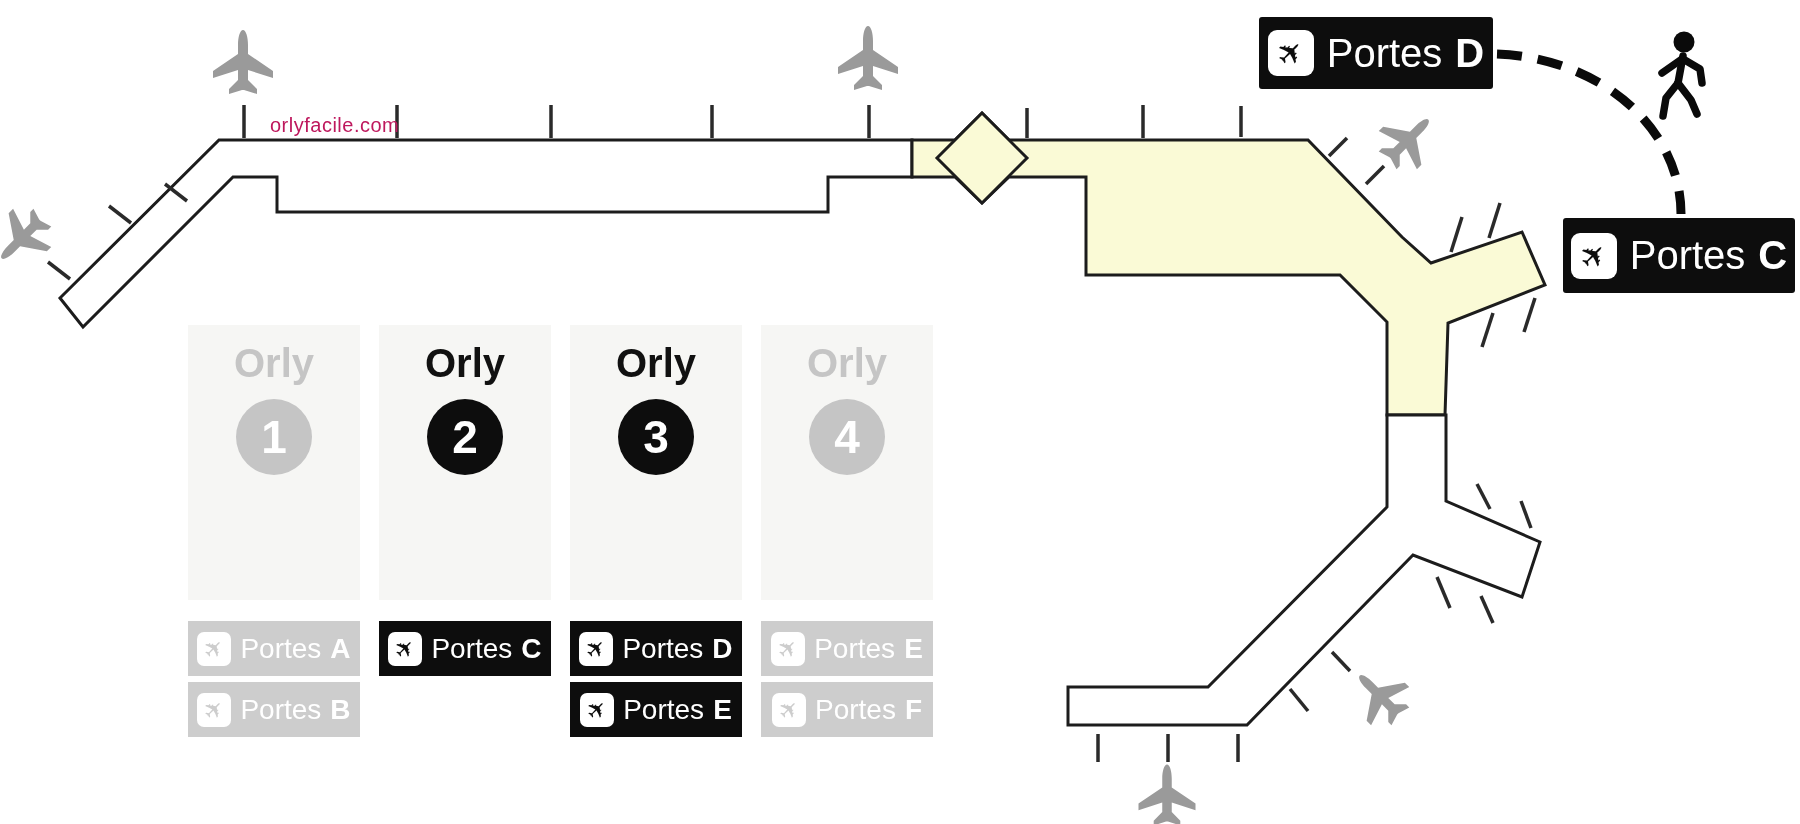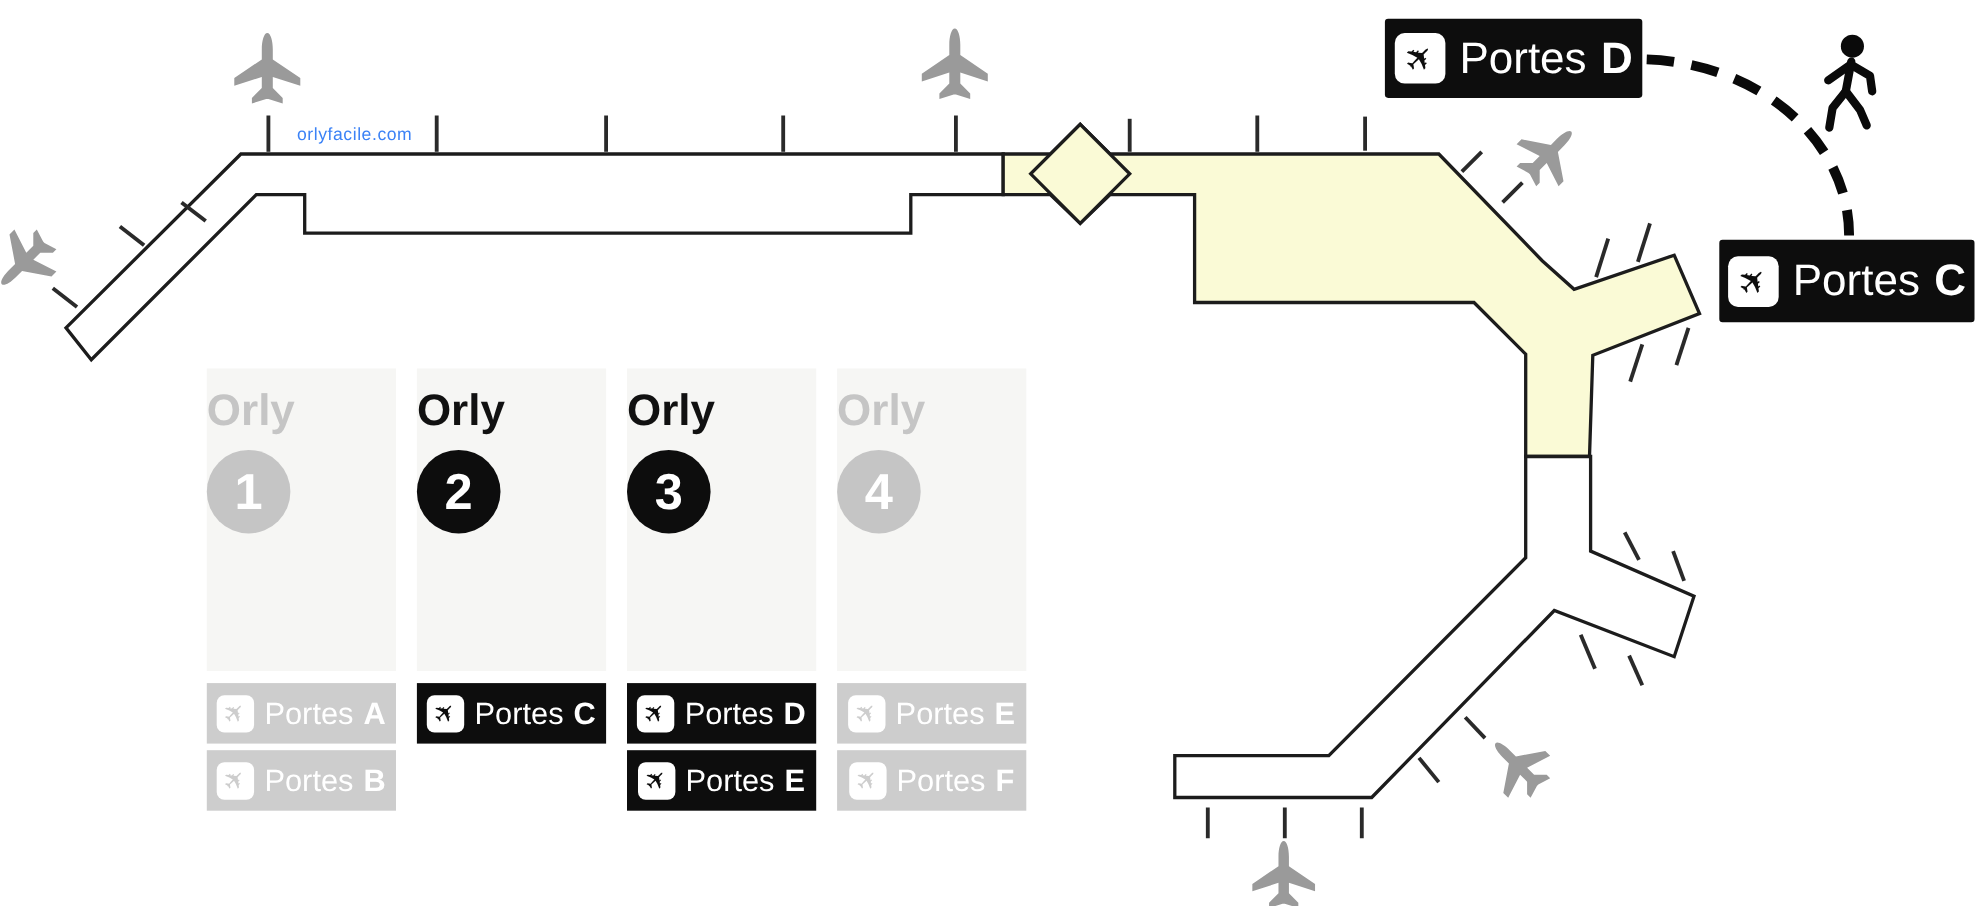--- a/index.html
+++ b/index.html
@@ -2,26 +2,26 @@
 <html><head>
 <meta charset="utf-8">
 <style>
   html,body{margin:0;padding:0;background:#ffffff;}
   body{width:1800px;height:824px;position:relative;overflow:hidden;
        font-family:"Liberation Sans", sans-serif;}
   .stage{position:absolute;inset:0;width:1800px;height:824px;}
   svg.map{position:absolute;left:0;top:0;}
 
   
-  .watermark{position:absolute;left:270px;top:114px;font-size:16px;color:#3b82f6;
+  .watermark{position:absolute;left:270px;top:114px;font-size:20px;color:#be185d;
              letter-spacing:.5px;text-align:right;}
 
   
-  .card{position:absolute;top:335px;width:172px;height:275px;background:#f6f6f4;
-        display:flex;flex-direction:column;align-items:flex-start;}
+  .card{position:absolute;top:325px;width:172px;height:275px;background:#f6f6f4;
+        display:flex;flex-direction:column;align-items:center;}
   .card .title{margin-top:16px;font-size:40px;font-weight:700;color:#111111;line-height:1.1;}
   .card .circle{margin-top:14px;width:76px;height:76px;border-radius:50%;background:#0d0d0d;
         color:#ffffff;font-size:46px;font-weight:700;display:flex;align-items:center;
         justify-content:center;}
   .card.inactive .title{color:#c5c5c5;}
   .card.inactive .circle{background:#c5c5c5;}
 
   
   .badge{position:absolute;width:172px;height:55px;background:#0d0d0d;color:#ffffff;
          display:flex;align-items:center;justify-content:center;gap:9px;font-size:28px;}

